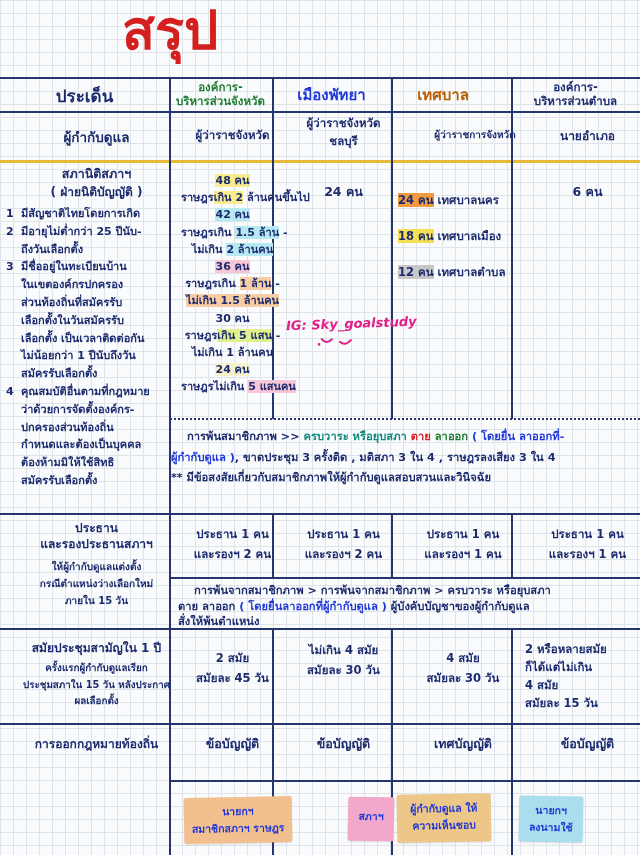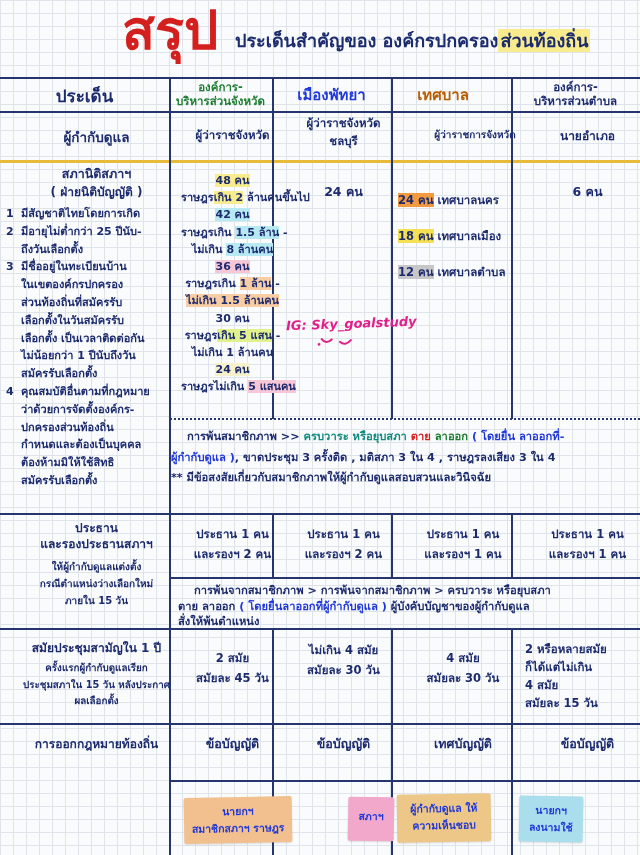--- a/index.html
+++ b/index.html
@@ -50,23 +50,20 @@
   .note.tan{background:var(--note_tan,#edc788);}
   .note.cyan{background:var(--note_cyan,#abdeed);}
   .wm{color:var(--magenta,#e01f8a);font-weight:bold;font-style:italic;transform:rotate(-2deg);}
 </style>
 </head>
 <body>
 
 <div id="canvas">
 
   <div class="abs title-big" style="left:122px;top:4px;">สรุป</div>
-  <div class="abs title-sub" style="left:235px;top:26px;width:400px;">
-    <span>ประเด็นสำคัญของ องค์กรปกครอง</span><span class="hl-yellow">ส่วนท้องถิ่น</span>
-  </div>
 
   <div class="hline" style="left:0;top:77px;width:640px;"></div>
   <div class="hline thin" style="left:0;top:111px;width:640px;"></div>
   <div class="hline gold" style="left:0;top:160px;width:640px;"></div>
   <div class="hline dotted" style="left:170px;top:418px;width:470px;"></div>
   <div class="hline" style="left:0;top:513px;width:640px;"></div>
   <div class="hline thin" style="left:170px;top:577px;width:470px;"></div>
   <div class="hline" style="left:0;top:628px;width:640px;"></div>
   <div class="hline" style="left:0;top:723px;width:640px;"></div>
   <div class="hline thin" style="left:170px;top:780px;width:470px;"></div>
@@ -170,21 +167,21 @@
         <span class="n"></span>
         <span class="t">สมัครรับเลือกตั้ง</span>
       </div>
     </div>
 
   <div class="abs txt center lines" style="left:169px;top:172px;width:103px;font-size:11px;line-height:17.2px;">
       <div><span class="hl-yellow">48 คน</span></div>
       <div><span>ราษฎร</span><span class="hl-yellow">เกิน 2</span><span> ล้านคนขึ้นไป</span></div>
       <div><span class="hl-cyan">42 คน</span></div>
       <div><span>ราษฎรเกิน </span><span class="hl-cyan">1.5 ล้าน</span><span> -</span></div>
-      <div><span>ไม่เกิน </span><span class="hl-cyan">8 ล้านคน</span></div>
+      <div><span>ไม่เกิน </span><span class="hl-cyan">2 ล้านคน</span></div>
       <div><span class="hl-pink">36 คน</span></div>
       <div><span>ราษฎรเกิน </span><span class="hl-peach">1 ล้าน</span><span> -</span></div>
       <div><span class="hl-peach">ไม่เกิน 1.5 ล้านคน</span></div>
       <div><span>30 คน</span></div>
       <div><span>ราษฎร</span><span class="hl-lime">เกิน 5 แสน</span><span> -</span></div>
       <div><span>ไม่เกิน 1 ล้านคน</span></div>
       <div><span class="hl-pale">24 คน</span></div>
       <div><span>ราษฎรไม่เกิน </span><span class="hl-pink">5 แสนคน</span></div>
     </div>
 

